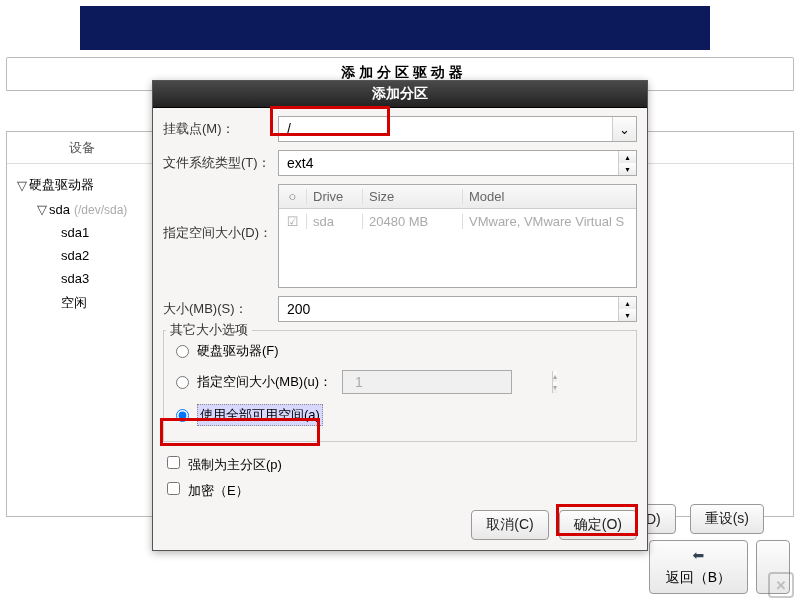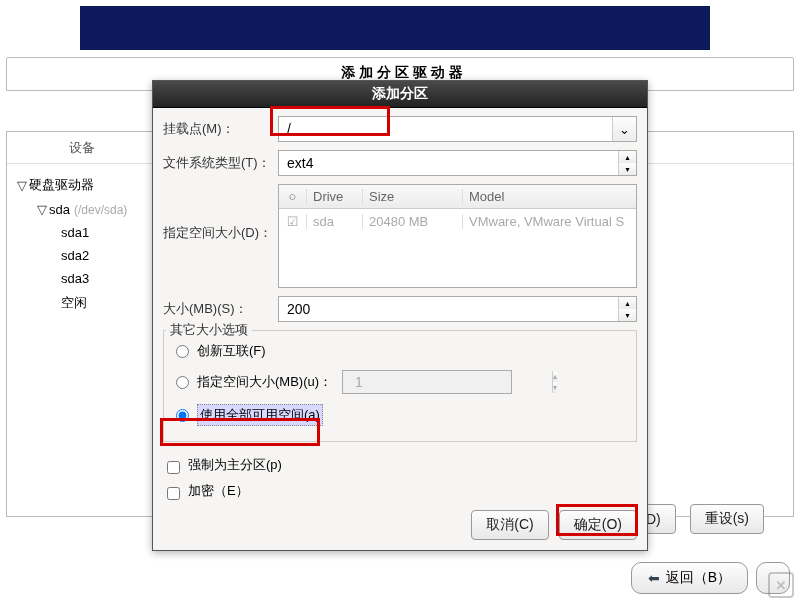--- a/index.html
+++ b/index.html
@@ -78,24 +78,24 @@
     color: #222;
   }
   .nav-bar {
     position: absolute;
     bottom: 6px; right: 10px;
     display: flex; gap: 8px;
   }
   .nav-btn {
     background: linear-gradient(#fdfdfd,#e8e8e8);
     border: 1px solid #999;
-    border-radius: 10px;
+    border-radius: 4px;
     padding: 6px 16px;
     font-size: 14px;
-    display:flex; align-items:center; gap:6px;
+    display:flex; align-items:center; gap:6px;flex-direction:column;
   }
   .arrow-left::before { content:"⬅"; color:#345; }
   
   .dialog {
     position: absolute;
     left: 152px;
     top: 80px;
     width: 496px;
     background: #f6f5f4;
     border: 1px solid #555;
@@ -182,21 +182,21 @@
   .radio-row input { margin: 0 8px 0 4px; }
   .num-box {
     width: 170px;
     margin-left: 10px;
     display:flex;
     border:1px solid #aaa;
     background:#f0f0f0;
     color:#aaa;
     height:24px;
   }
-  .checkbox-row { display:flex; align-items:flex-end; padding: 4px 0; }
+  .checkbox-row { display:flex; align-items:flex-start; padding: 4px 0; }
   .checkbox-row input { margin: 0 8px 0 4px; }
   .dialog-footer {
     display:flex;
     justify-content:flex-end;
     gap: 10px;
     padding-top: 6px;
   }
   
   .hl { position:absolute; border:3px solid #d40000; pointer-events:none; }
   .watermark {
@@ -316,21 +316,21 @@
             <div>▴</div>
             <div>▾</div>
           </div>
       </div>
     </div>
 
     <div class="fieldset">
       <div class="fieldset-legend">其它大小选项</div>
       <div class="radio-row">
         <input type="radio" name="sz" style="">
-        <span>创新互联(F)</span>
+        <span>硬盘驱动器(F)</span>
       </div>
       <div class="radio-row">
         <input type="radio" name="sz" style="">
         <span>指定空间大小(MB)(u)：</span>
         <div class="num-box">
           <input class="combo-input" style="background: transparent; color: rgb(170, 170, 170);" disabled="" value="1">
           <div class="spin-btns">
               <div>▴</div>
               <div>▾</div>
             </div>

